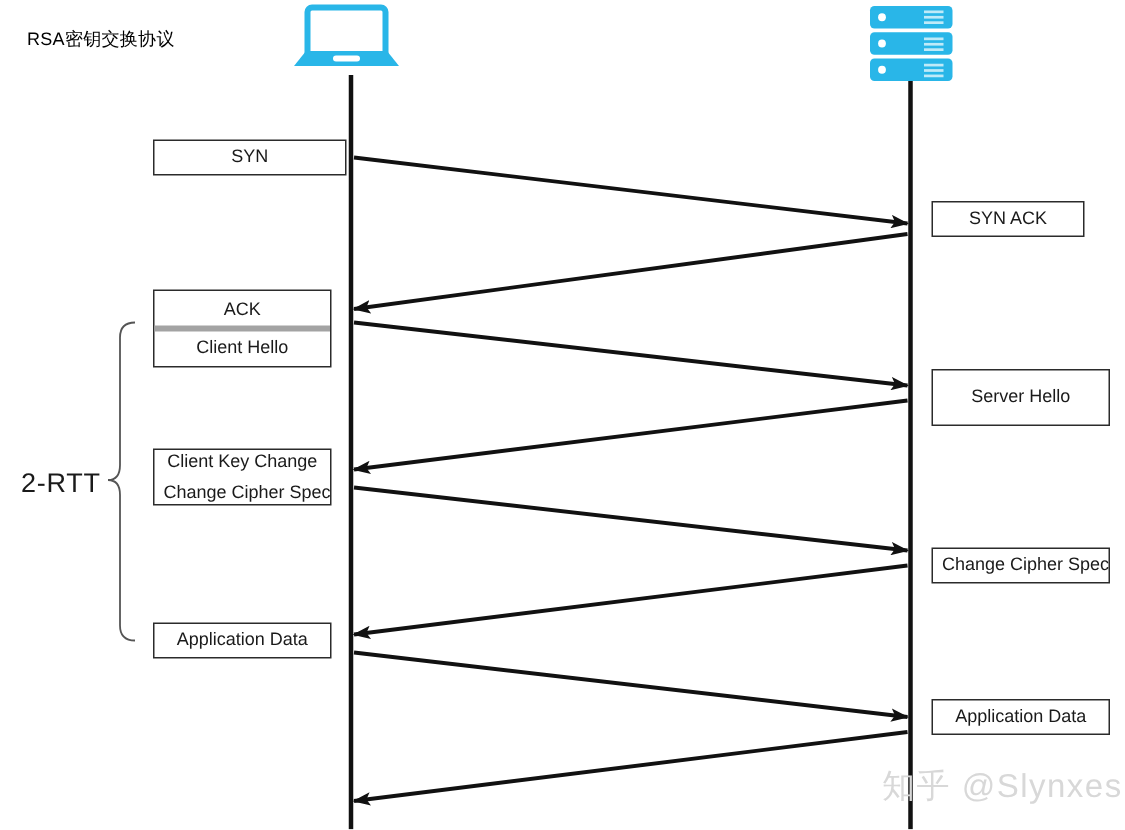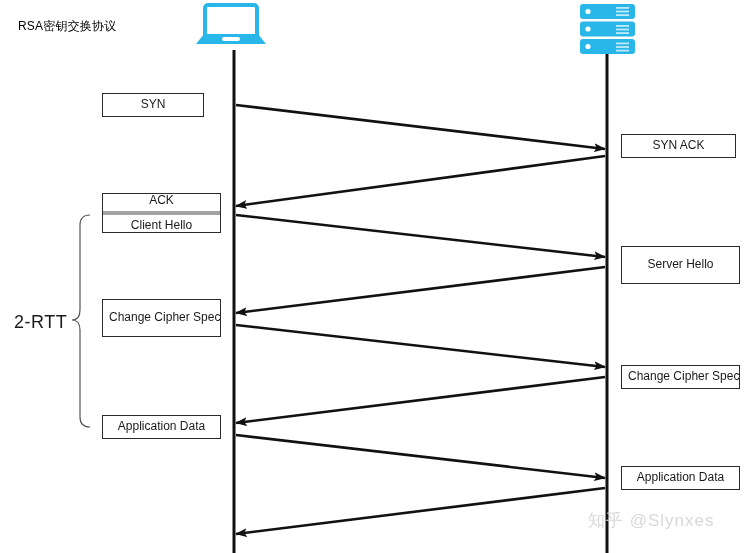--- a/index.html
+++ b/index.html
@@ -60,21 +60,21 @@
   .rtt-label {
     position: absolute;
     font-size: 18px;
     color: #1a1a1a;
     white-space: nowrap;
     letter-spacing: 0.5px;
   }
   
   .watermark {
     position: absolute;
-    font-size: 17px;
+    font-size: 22px;
     color: #d8d8d8;
     white-space: nowrap;
     letter-spacing: 1px;
   }
 </style>
 </head>
 <body>
 
 <div id="canvas">
 
@@ -126,34 +126,35 @@
       </g>
 
     <path d="M90,215 Q80,215 80,225 L80,310 Q80,320 72,320 Q80,320 80,330 L80,417 Q80,427 90,427" fill="none" stroke="#555555" stroke-width="1.2"></path>
   </svg>
 
   <div class="title">RSA密钥交换协议</div>
 
   <div class="rtt-label" id="rtt-label" style="left: 14px; top: 312px;">2-RTT</div>
 
   <div id="box-layer">
-      <div class="msgbox" style="left: 102px; top: 93px; width: 102px; height: 24px;">
+      <div class="msgbox" style="left: 102px; top: 93px; width: 129px; height: 24px;">
         <div class="line">SYN</div>
       </div>
-      <div class="msgbox split" style="left: 102px; top: 193px; width: 119px; height: 40px;">
+      <div class="msgbox split" style="left: 102px; top: 193px; width: 119px; height: 52px;">
         <div class="line">ACK</div>
         <div class="line">Client Hello</div>
       </div>
       <div class="msgbox" style="left: 102px; top: 299px; width: 119px; height: 38px;">
+        <div class="line">Client Key Change</div>
         <div class="line">Change Cipher Spec</div>
       </div>
       <div class="msgbox" style="left: 102px; top: 415px; width: 119px; height: 24px;">
         <div class="line">Application Data</div>
       </div>
-      <div class="msgbox" style="left: 621px; top: 134px; width: 115px; height: 24px;">
+      <div class="msgbox" style="left: 621px; top: 134px; width: 102px; height: 24px;">
         <div class="line">SYN ACK</div>
       </div>
       <div class="msgbox" style="left: 621px; top: 246px; width: 119px; height: 38px; gap: 48px;">
         <div class="line">Server Hello</div>
       </div>
       <div class="msgbox" style="left: 621px; top: 365px; width: 119px; height: 24px;">
         <div class="line">Change Cipher Spec</div>
       </div>
       <div class="msgbox" style="left: 621px; top: 466px; width: 119px; height: 24px;">
         <div class="line">Application Data</div>

